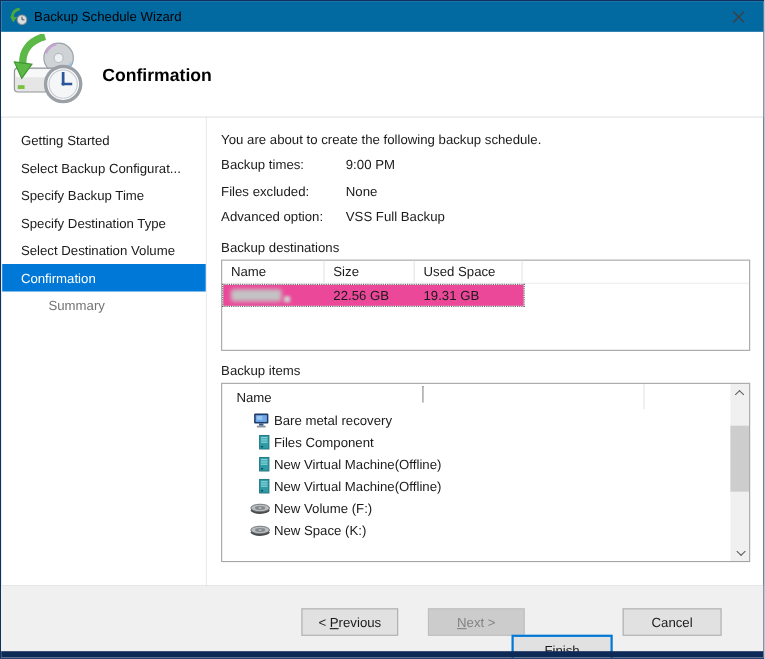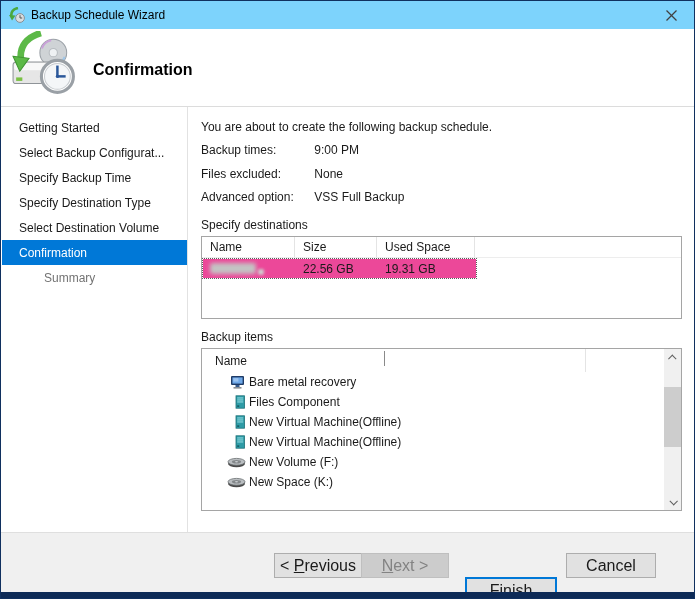--- a/index.html
+++ b/index.html
@@ -4,21 +4,21 @@
 <style>
   * { margin:0; padding:0; box-sizing:border-box; }
   html,body { font-family:"Liberation Sans", sans-serif; background:#f0f0f0; }
   .window {
     position:relative; width:695px; height:599px; background:#ffffff;
     border:1px solid #10305f; overflow:hidden; font-size:12px; color:#1a1a1a;
   }
   .bottom-strip { position:absolute; left:0; right:0; bottom:0; height:6px; background:#0d2a56; }
 
   
-  .titlebar { position:absolute; top:0; left:0; right:0; height:28px; background:#7dd3fc;
+  .titlebar { position:absolute; top:0; left:0; right:0; height:28px; background:#0369a1;
               display:flex; align-items:center; padding-left:8px; }
   .titlebar .app-icon { width:16px; height:16px; margin-right:6px; }
   .titlebar .title-text { font-size:12px; color:#000; }
   .close-btn { position:absolute; top:0; right:0; width:45px; height:28px; background:transparent;
                border:none; display:flex; align-items:center; justify-content:center; cursor:pointer; }
 
   
   .header { position:absolute; top:28px; left:0; right:0; height:77px; background:#fff; }
   .header .wizard-icon { position:absolute; left:10px; top:2px; width:66px; height:66px; }
   .header .page-title { position:absolute; left:92px; top:32px; font-size:16px; font-weight:bold; color:#000; }
@@ -73,24 +73,24 @@
   .scroll-thumb { position:absolute; left:0; top:38px; width:17px; height:60px; background:#cdcdcd; }
   .chev { width:6px; height:6px; border-top:1.5px solid #5f5f5f; border-left:1.5px solid #5f5f5f; }
   .chev.up { transform:rotate(45deg) translateY(1px); }
   .chev.down { transform:rotate(225deg) translateY(1px); }
   .chev.sort { border-color:#8a8a8a; transform:rotate(45deg); }
 
   
   .footer-divider { position:absolute; top:531px; left:0; right:0; height:1px; background:#dfdfdf; }
   .footer { position:absolute; top:532px; left:0; right:0; bottom:6px; background:#f0f0f0; }
   .btn { position:absolute; top:552px; height:25px; background:#e1e1e1; border:1px solid #adadad;
-         font-family:"Liberation Sans", sans-serif; font-size:16px; color:#1a1a1a; cursor:pointer;
+         font-family:"Liberation Sans", sans-serif; font-size:12px; color:#1a1a1a; cursor:pointer;
          display:flex; align-items:center; justify-content:center; }
   .btn-previous { left:273px; width:88px; }
-  .btn-next { left:360px; width:88px; background:#cccccc; border-color:#bfbfbf; color:#838383; cursor:default; }
+  .btn-next { left:388px; width:88px; background:#cccccc; border-color:#bfbfbf; color:#838383; cursor:default; }
   .btn-finish { left:464px; width:92px; height:27px; top:576px; border:2px solid #0078d7; }
   .btn-cancel { left:565px; width:90px; }
   .accesskey { text-decoration:underline; }
 </style>
 </head>
 <body>
 
 <div class="window">
 
   <div class="titlebar">
@@ -152,21 +152,21 @@
     </div>
     <div class="field-row f-row-1">
       <span class="f-label">Files excluded:</span>
       <span class="f-value">None</span>
     </div>
     <div class="field-row f-row-2">
       <span class="f-label">Advanced option:</span>
       <span class="f-value">VSS Full Backup</span>
     </div>
 
-    <div class="section-label-dest">Specify destinations</div>
+    <div class="section-label-dest">Backup destinations</div>
 
     <div class="dest-table">
       <div class="dest-header">
         <div class="hcell c-name">Name</div>
         <div class="hcell c-size">Size</div>
         <div class="hcell c-used">Used Space</div>
       </div>
       <div class="dest-row">
         <div class="redacted-wrap">
           <div class="redacted-blob"></div>

